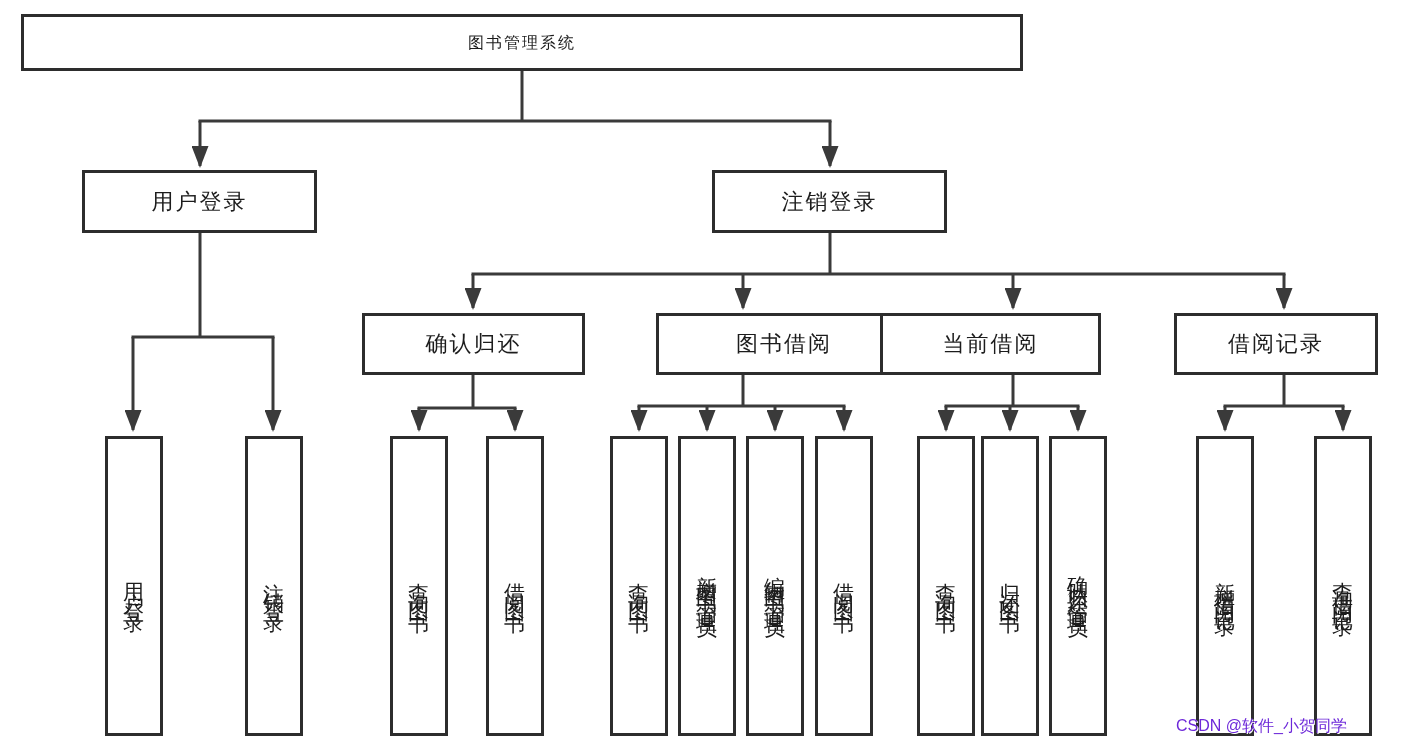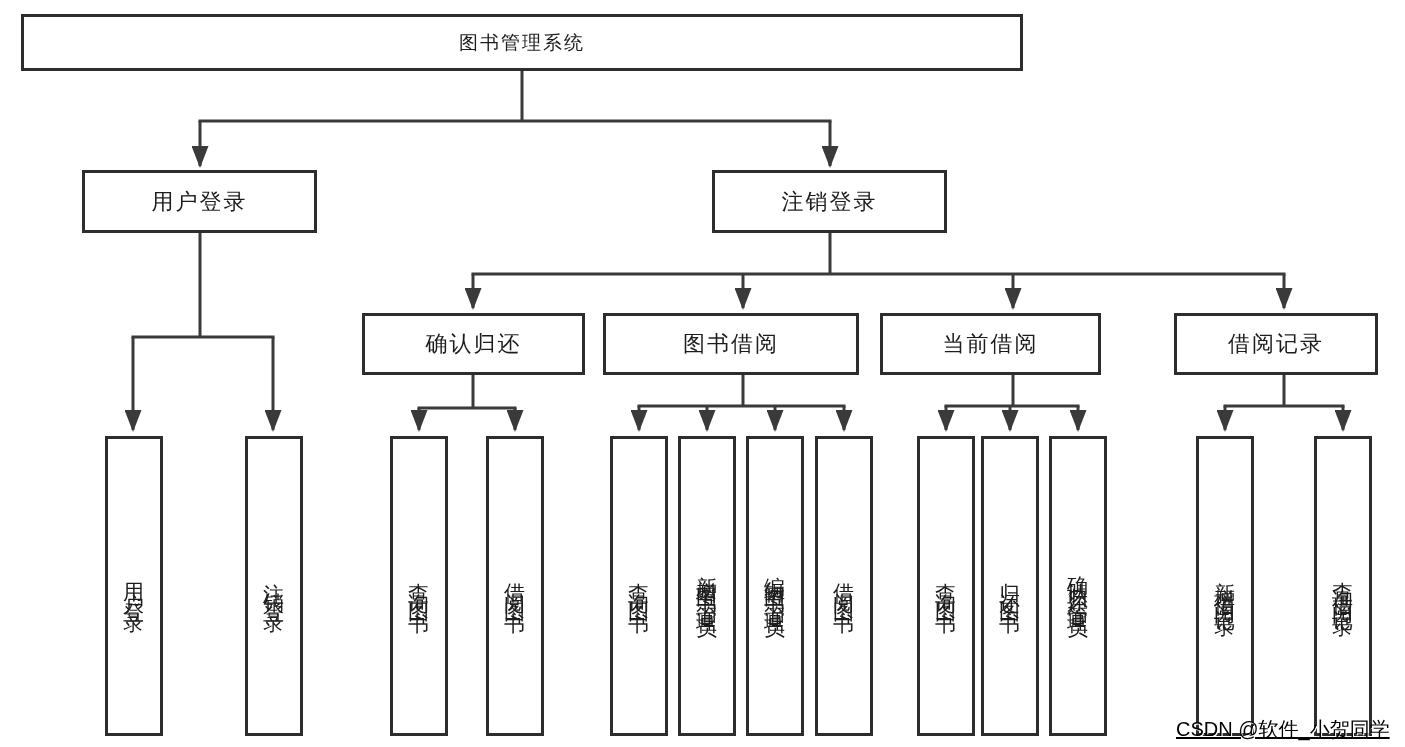--- a/index.html
+++ b/index.html
@@ -35,28 +35,28 @@
     text-align: center;
   }
   .h-node {
     font-size: 22px;
     letter-spacing: 2px;
     line-height: 1;
   }
   .root-node {
     left: 21px; top: 14px;
     width: 1002px; height: 57px;
-    font-size: 19px;
+    font-size: 16px;
   }
   .lvl2 { top: 170px; height: 63px; width: 235px; }
   .n-user-login   { left: 82px;  }
   .n-book-mgmt    { left: 712px; }
   .lvl3 { top: 313px; height: 62px; }
   .n-new-book     { left: 362px;  width: 223px; }
-  .n-book-borrow  { left: 603px;  width: 256px; }
+  .n-book-borrow  { left: 656px;  width: 256px; }
   .n-cur-borrow   { left: 880px;  width: 221px; }
   .n-borrow-rec   { left: 1174px; width: 204px; }
   .leaf {
     top: 436px;
     width: 58px;
     height: 300px;
     writing-mode: vertical-rl;
     text-orientation: mixed;
     font-size: 21px;
     letter-spacing: 10px;
@@ -73,25 +73,24 @@
   .leaf-c1 { left: 917px; }
   .leaf-c2 { left: 981px; }
   .leaf-c3 { left: 1049px; letter-spacing: 6px; }
   .leaf-r1 { left: 1196px; letter-spacing: 7px; }
   .leaf-r2 { left: 1314px; letter-spacing: 7px; }
   .watermark {
     position: absolute;
     left: 1176px;
     top: 716px;
     z-index: 5;
-    font-size: 20px;
-    color: #000000;
+    font-size: 16px;
+    color: #6d28d9;
     white-space: nowrap;
     text-shadow: 1px 1px 0 #ffffff;
-    text-decoration: underline;
   }
 </style>
 </head>
 <body>
 
 <div class="canvas">
 
   <svg class="wires" width="1405" height="747" viewBox="0 0 1405 747" xmlns="http://www.w3.org/2000/svg">
     <defs>
       <marker id="arw" viewBox="0 0 22 17" markerWidth="22" markerHeight="17" refX="20" refY="8.5" orient="auto" markerUnits="userSpaceOnUse">

